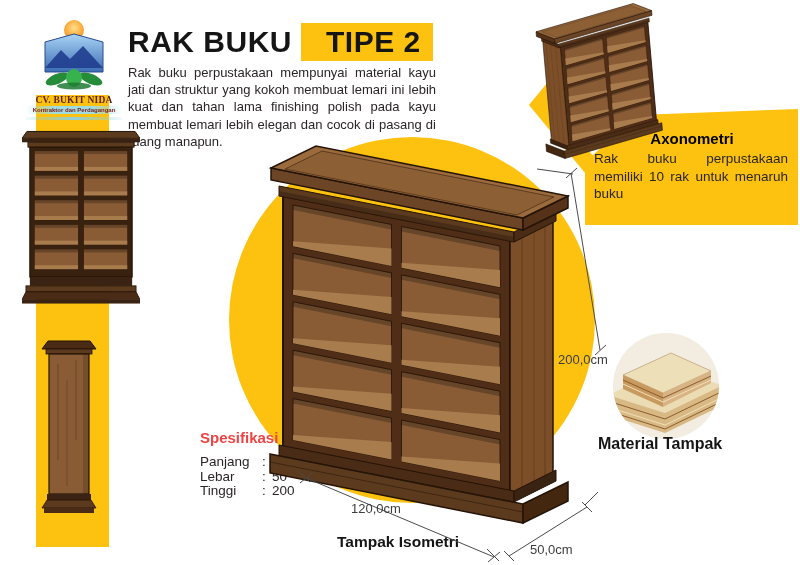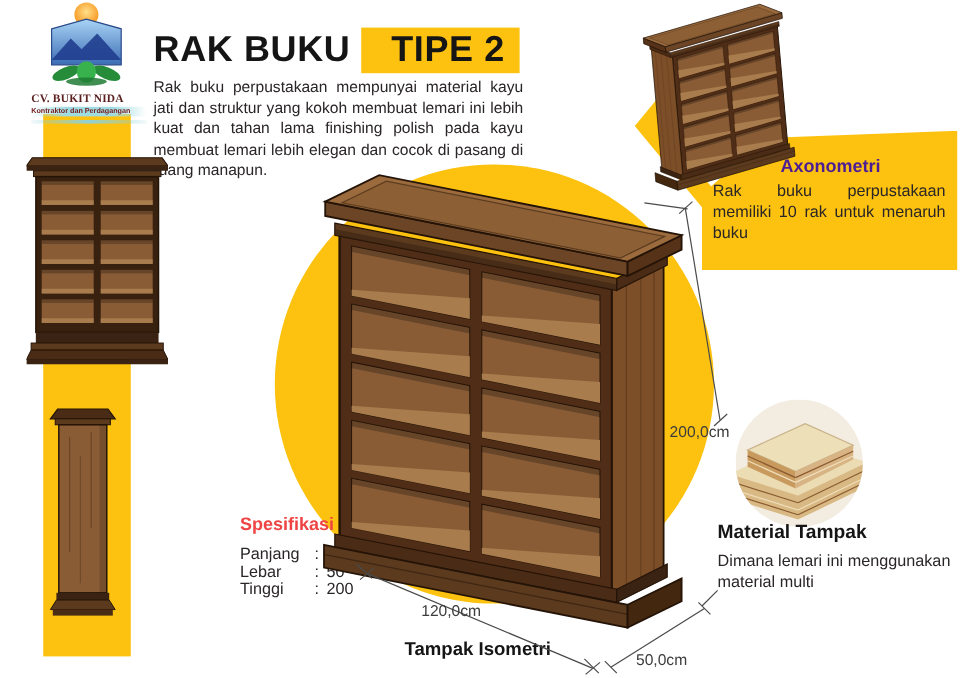--- a/index.html
+++ b/index.html
@@ -6,21 +6,21 @@
   .canvas{
     position:relative;width:800px;height:565px;background:#ffffff;overflow:hidden;
     font-family:"Liberation Sans","DejaVu Sans",sans-serif;color:#231F20;
   }
   .abs{position:absolute;}
 
   
   .ybar{left:36px;top:95px;width:73px;height:452px;background:#FDC20F;z-index:1;}
 
   
-  .logo{left:26px;top:0;width:96px;z-index:3;}
+  .logo{left:26px;top:18px;width:96px;z-index:3;text-align:center;}
   .logo-company{font-family:"Liberation Serif","DejaVu Serif",serif;font-weight:bold;
     font-size:9.5px;color:#5A1F1F;letter-spacing:.2px;margin-top:1px;}
   .logo-tagline{font-size:6px;font-weight:bold;color:#7A2020;margin-top:1px;padding:1px 0;
     background:linear-gradient(90deg,rgba(159,220,226,0) 0%,#9FDCE2 30%,#9FDCE2 70%,rgba(159,220,226,0) 100%);}
   .logo-rule{margin-top:3px;height:3px;
     background:linear-gradient(90deg,rgba(127,205,212,.1),#8FD0D8,rgba(127,205,212,.1));}
 
   
   .title{left:128px;top:25px;z-index:3;font-size:30px;font-weight:bold;letter-spacing:.5px;
     color:#151515;white-space:nowrap;}
@@ -37,21 +37,21 @@
   
   .front-view{left:22px;top:129px;z-index:2;}
   .side-view{left:40px;top:340px;z-index:2;}
   .big-cab{left:255px;top:140px;z-index:4;}
   .small-cab{left:538px;top:4px;z-index:3;transform:rotate(-5deg) scaleX(-1);transform-origin:50% 50%;}
   .chevron{left:513px;top:28px;z-index:2;}
 
   
   .axon-box{left:578px;top:106px;width:220px;height:119px;background:#FDC20F;z-index:2;
     clip-path:polygon(7px 56px,60px 9px,220px 3px,220px 119px,7px 119px);}
-  .axon-title{margin:24px 10px 2px 18px;text-align:center;font-weight:bold;font-size:15px;color:#4c1d95;}
+  .axon-title{margin:24px 10px 2px 18px;text-align:center;font-weight:bold;font-size:15px;color:#000000;}
   .axon-text{margin:3px 10px 0 16px;font-size:13.5px;line-height:17.5px;text-align:justify;
     text-align-last:left;color:#2A2527;}
 
   
   .dims{left:0;top:0;z-index:6;pointer-events:none;}
   .dim-label{z-index:6;font-size:13px;color:#3C3C3C;white-space:nowrap;}
 
   
   .specs{left:200px;top:429px;z-index:3;}
   .specs-title{font-weight:bold;font-size:15px;color:#ef4444;margin-bottom:9px;}
@@ -296,15 +296,14 @@
       <polygon points="10,42 58,20 98,38 50,60" fill="#EDE0B8" stroke="#C9B289"></polygon>
       <polygon points="10,42 50,60 50,74 10,56" fill="#C89A5E"></polygon>
       <polygon points="50,60 98,38 98,50 50,74" fill="#D8B484"></polygon>
       <line x1="10" y1="47" x2="50" y2="65" stroke="#8A5A30"></line>
         <line x1="50" y1="65" x2="98" y2="43" stroke="#8A5A30"></line>
       <line x1="10" y1="51" x2="50" y2="69" stroke="#F0DFBC"></line>
         <line x1="50" y1="69" x2="98" y2="47" stroke="#F0DFBC"></line>
     </g>
   </svg>
   <div class="abs material-title">Material Tampak</div>
-  <div class="abs material-text">Dimana lemari ini menggunakan material multi</div>
 
 </div>
 
 </body></html>

